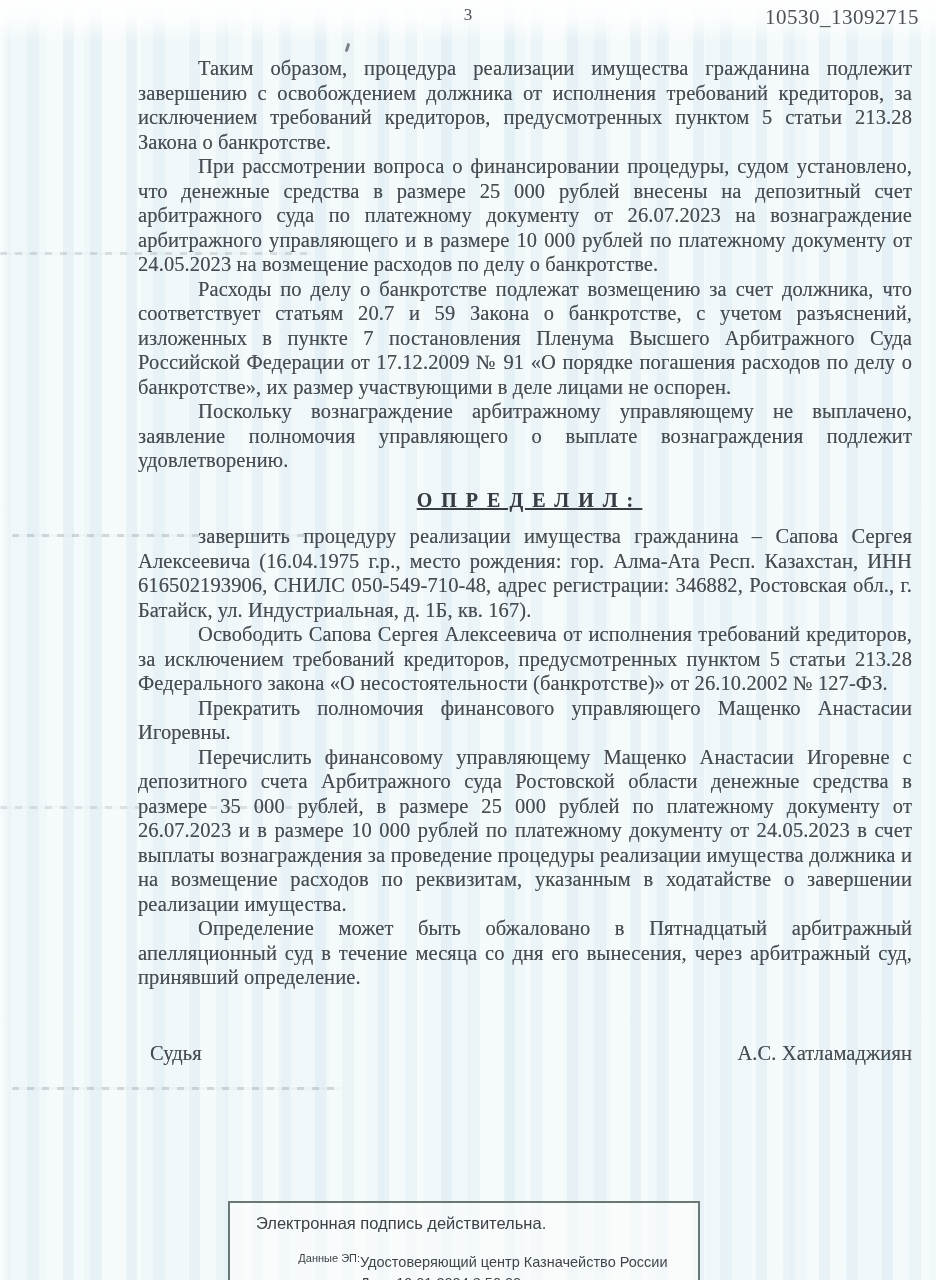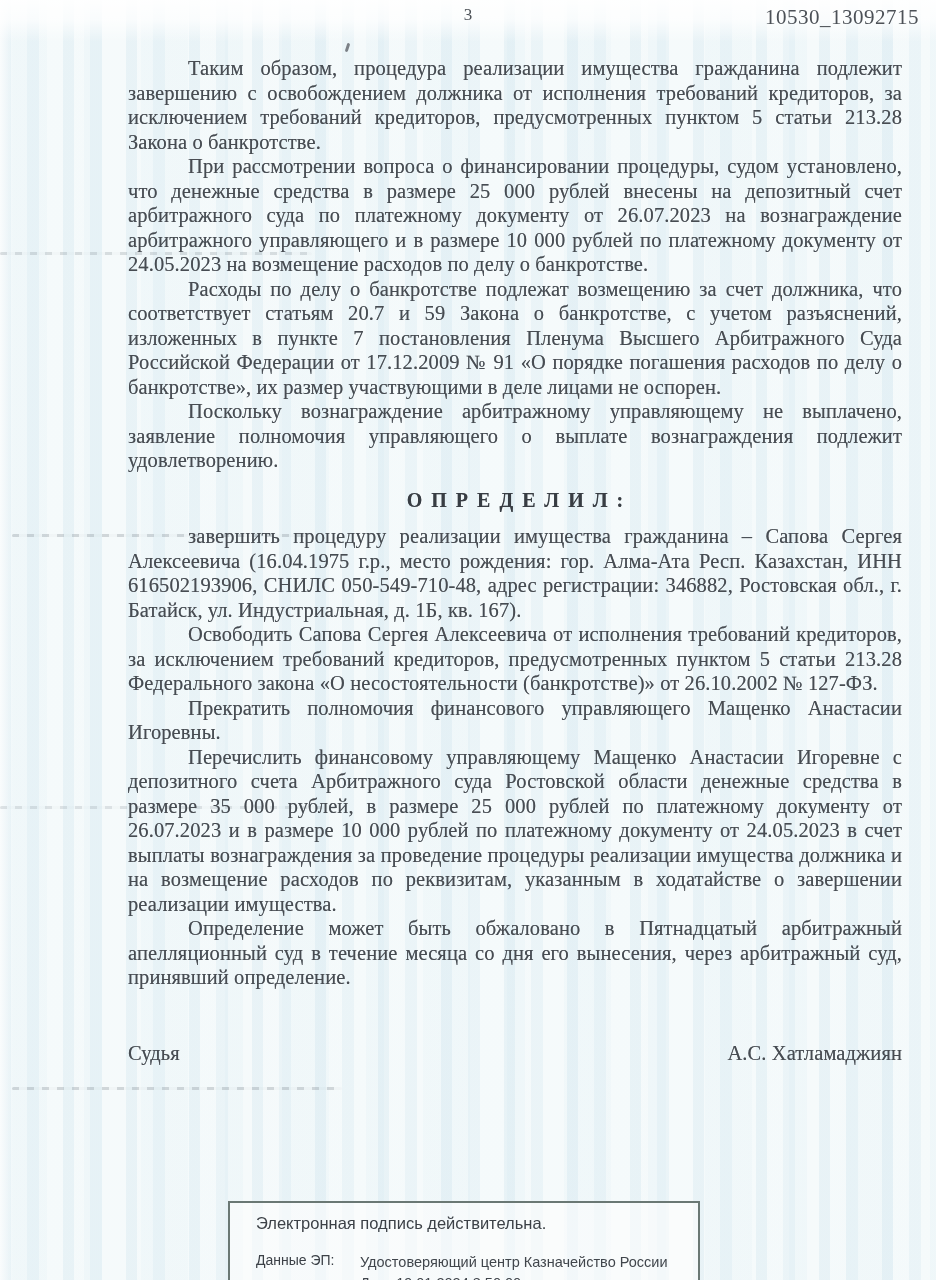--- a/index.html
+++ b/index.html
@@ -34,63 +34,64 @@
     text-align: center; font-size: 17px; color: #4c5157;
   }
   .doc-id {
     position: absolute; right: 17px; top: 0;
     font-size: 21px; letter-spacing: 0.5px; color: #4c5157;
   }
 
   
   .content {
     position: absolute;
-    left: 128px; top: 56px;
+    left: 138px; top: 56px;
     width: 774px;
     font-size: 20.5px;
     line-height: 24.5px;
     text-align: justify;
     letter-spacing: 0.1px;
     text-shadow: 0 0 0.6px rgba(70,75,82,0.55);
   }
   .content p { margin: 0; text-indent: 60px; }
 
   .ruling-heading {
     margin: 15px 0 12px 0;
     text-align: center;
     font-weight: bold;
     font-size: 20px;
     letter-spacing: 9px;
     color: #383d43;
     text-indent: 9px; 
+    text-decoration: underline;
   }
 
   .signature-row {
     margin-top: 51px;
     display: flex;
     justify-content: space-between;
     text-align: left;
   }
-  .signature-row span { text-indent: 0; }
+  .signature-row span { text-indent: 0; margin-left: 12px; }
 
   
   .stamp {
     position: absolute;
     left: 228px; top: 1201px;
     width: 472px; height: 130px;
     border: 2px solid #6a7874;
     background: rgba(253,254,254,0.55);
     box-sizing: border-box;
     padding: 11px 8px 0 26px;
     font-family: "Liberation Sans", "DejaVu Sans", sans-serif;
     color: #3c4147;
   }
   .stamp-title { font-size: 16.5px; margin-bottom: 19px; }
   .stamp-row { display: flex; align-items: flex-start; }
-  .stamp-label { font-size: 14px; width: 104px; flex: 0 0 104px; }
+  .stamp-label { font-size: 11px; width: 104px; flex: 0 0 104px; text-align: right; }
   .stamp-details { font-size: 14.5px; line-height: 21px; color: #41464c; }
   .stamp-details div { white-space: nowrap; }
 
   
   .smudge {
     position: absolute;
     height: 3px;
     background: repeating-linear-gradient(90deg,
       rgba(122,132,140,0.38) 0px, rgba(122,132,140,0.38) 7px,
       rgba(122,132,140,0.05) 7px, rgba(122,132,140,0.05) 15px);

